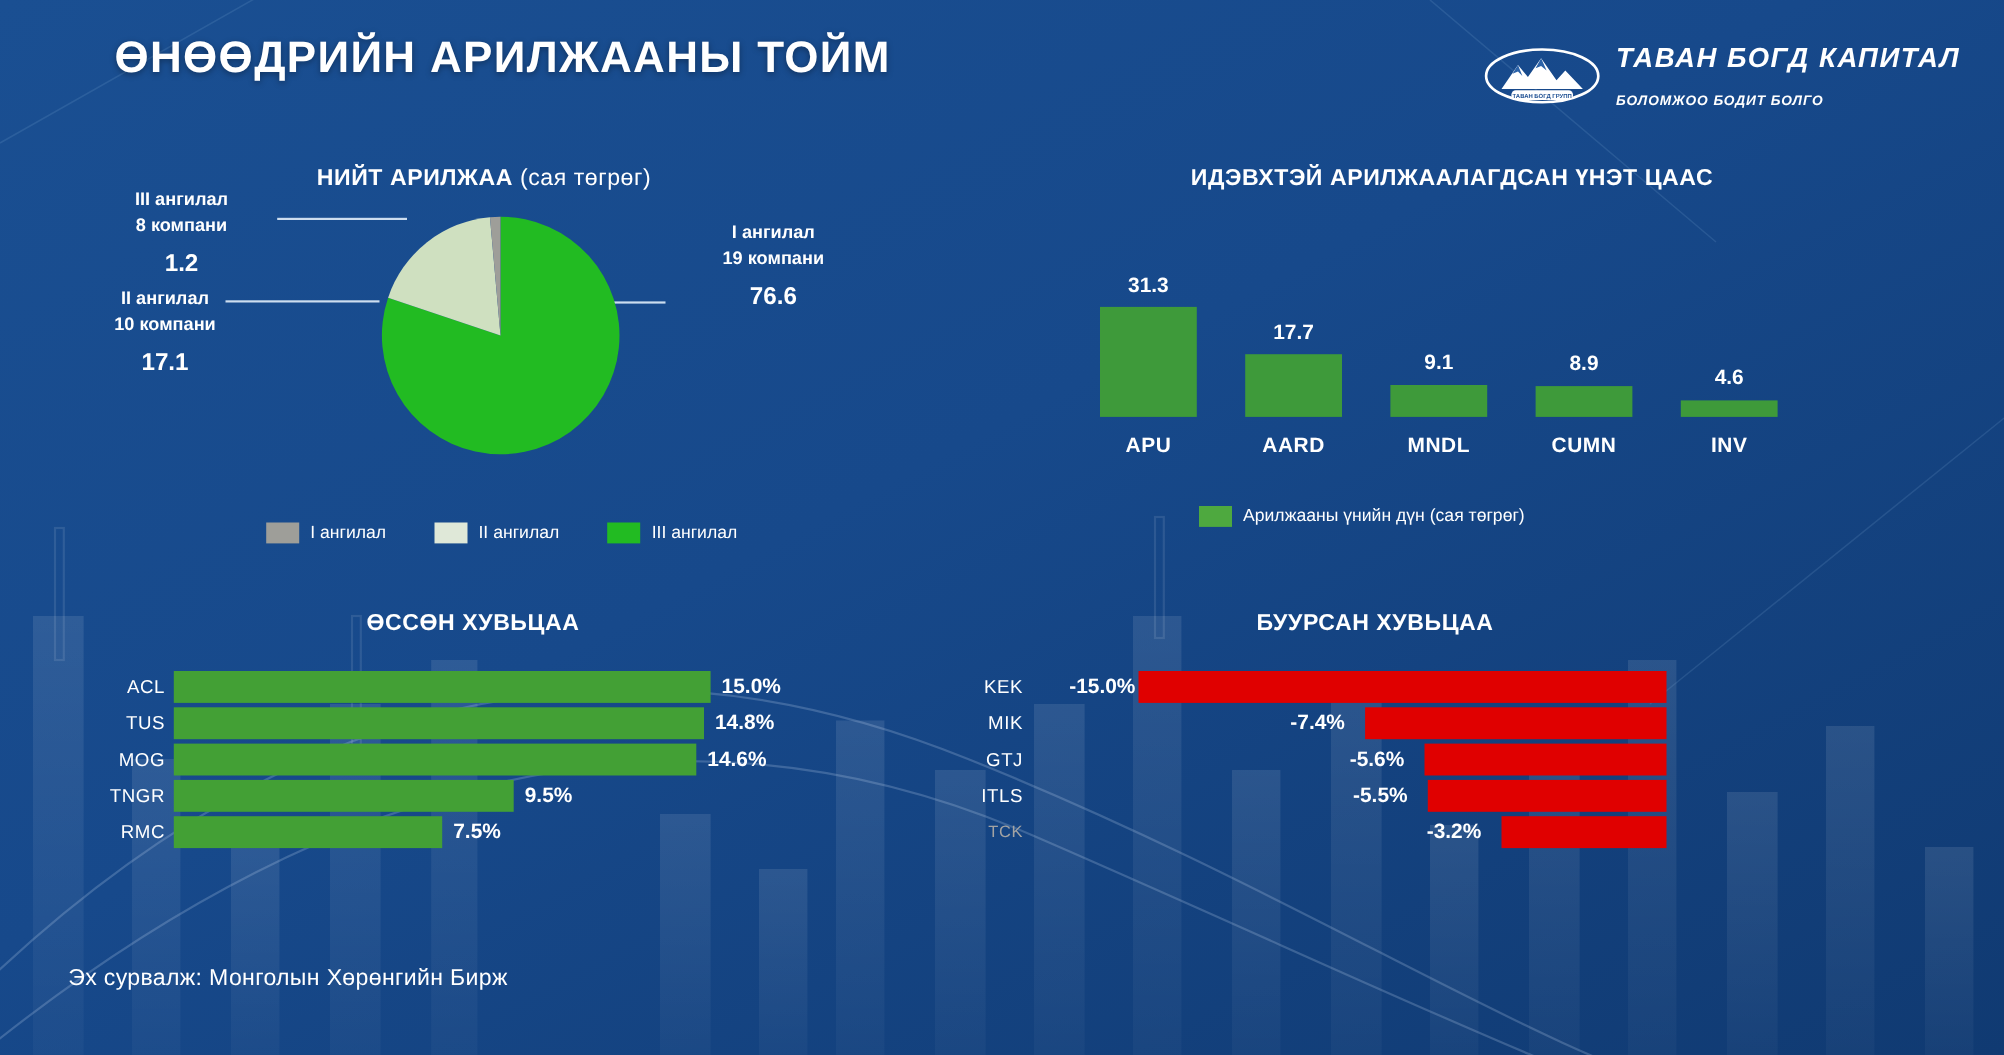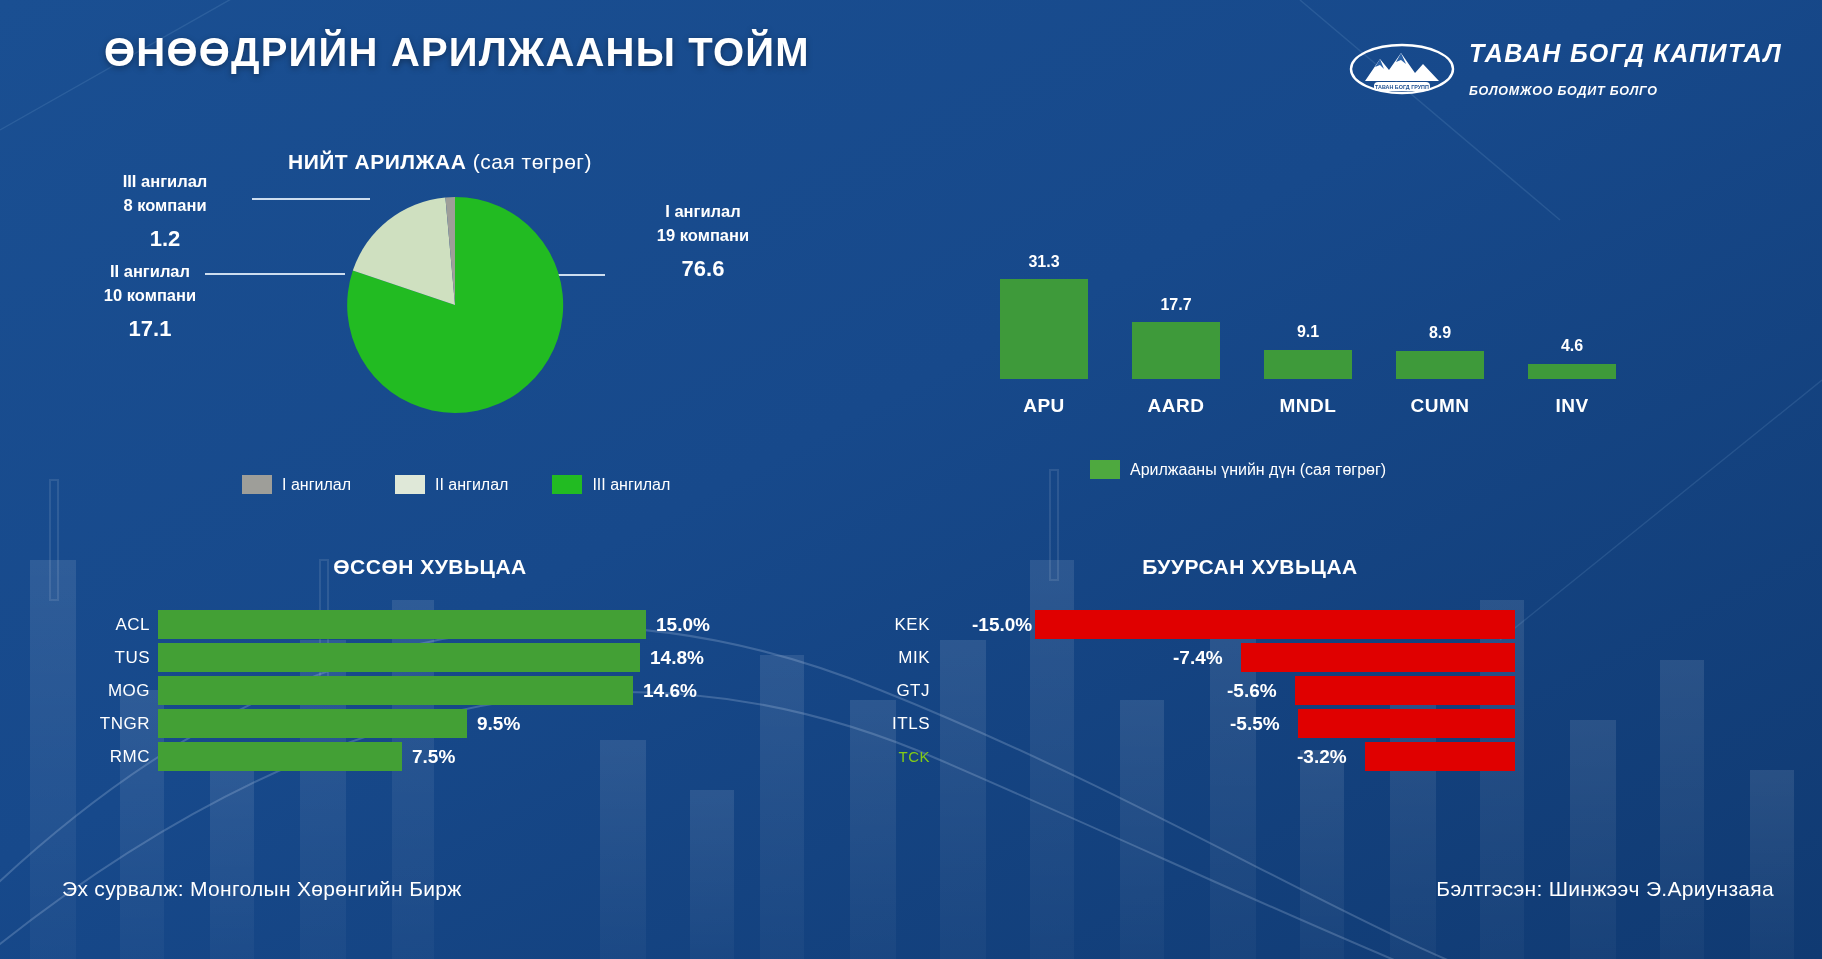--- a/index.html
+++ b/index.html
@@ -58,36 +58,36 @@
   .legend-item{display:flex;align-items:center;gap:10px;margin-right:32px;}
   .swatch{width:30px;height:19px;display:inline-block;}
   .legend-label{font-size:16px;}
   
   #col-panel{position:absolute;left:980px;top:150px;width:800px;height:330px;}
   .cols{position:absolute;left:20px;top:60px;width:620px;height:215px;}
   .col{position:absolute;bottom:46px;width:88px;}
   .col-bar{width:100%;background:#3e9a3a;position:absolute;bottom:0;}
   .col-val{
     position:absolute;width:100%;text-align:center;
-    font-size:16px;font-weight:bold;
+    font-size:19px;font-weight:bold;
   }
   .col-name{
     position:absolute;width:100%;text-align:center;bottom:-38px;
     font-size:19px;font-weight:bold;letter-spacing:.5px;
   }
   
   .hbar-panel{position:absolute;}
   .hrow{position:absolute;height:29px;display:flex;align-items:center;}
   .hname{
     position:absolute;font-size:17px;letter-spacing:.5px;
     width:90px;text-align:right;
   }
   .hbar{position:absolute;height:29px;}
   .hval{position:absolute;font-size:19px;font-weight:bold;white-space:nowrap;}
-  .dim{color:#84cc16;font-size:15px;}
+  .dim{color:#a3a3a3;font-size:15px;}
   
   .footer-left{position:absolute;left:62px;bottom:58px;font-size:21px;letter-spacing:.3px;}
   .footer-right{position:absolute;right:48px;bottom:58px;font-size:21px;letter-spacing:.3px;}
 </style>
 </head>
 <body>
 
 <div class="stage">
 
   <svg class="bg-layer" width="1822" height="959" viewBox="0 0 1822 959" aria-hidden="true">
@@ -212,20 +212,21 @@
         <span class="legend-label">II ангилал</span>
       </div>
       <div class="legend-item">
         <span class="swatch" style="background:#22bb22"></span>
         <span class="legend-label">III ангилал</span>
       </div>
     </div>
   </div>
 
   <div id="col-panel">
+    <div class="panel-title" style="left:0;top:0;width:680px;">ИДЭВХТЭЙ АРИЛЖААЛАГДСАН ҮНЭТ ЦААС</div>
 
     <div class="cols">
       <div class="col" style="left:0px;">
         <div class="col-val" style="bottom:108px;">31.3</div>
         <div class="col-bar" style="height:100px;"></div>
         <div class="col-name">APU</div>
       </div>
       <div class="col" style="left:132px;">
         <div class="col-val" style="bottom:65px;">17.7</div>
         <div class="col-bar" style="height:57px;"></div>
@@ -314,15 +315,14 @@
       </div>
       <div class="hrow" style="left:0;top:187px;width:760px;">
         <span class="hname dim" style="left:-50px;width:120px;">TCK</span>
         <span class="hval" style="left:437px;">-3.2%</span>
         <span class="hbar" style="left:505px;width:150px;background:#e00000;"></span>
       </div>
     </div>
   </div>
 
   <div class="footer-left">Эх сурвалж: Монголын Хөрөнгийн Бирж</div>
-  <div class="footer-right">Бэлтгэсэн: Шинжээч Э.Ариунзаяа</div>
 
 </div>
 
 </body></html>

